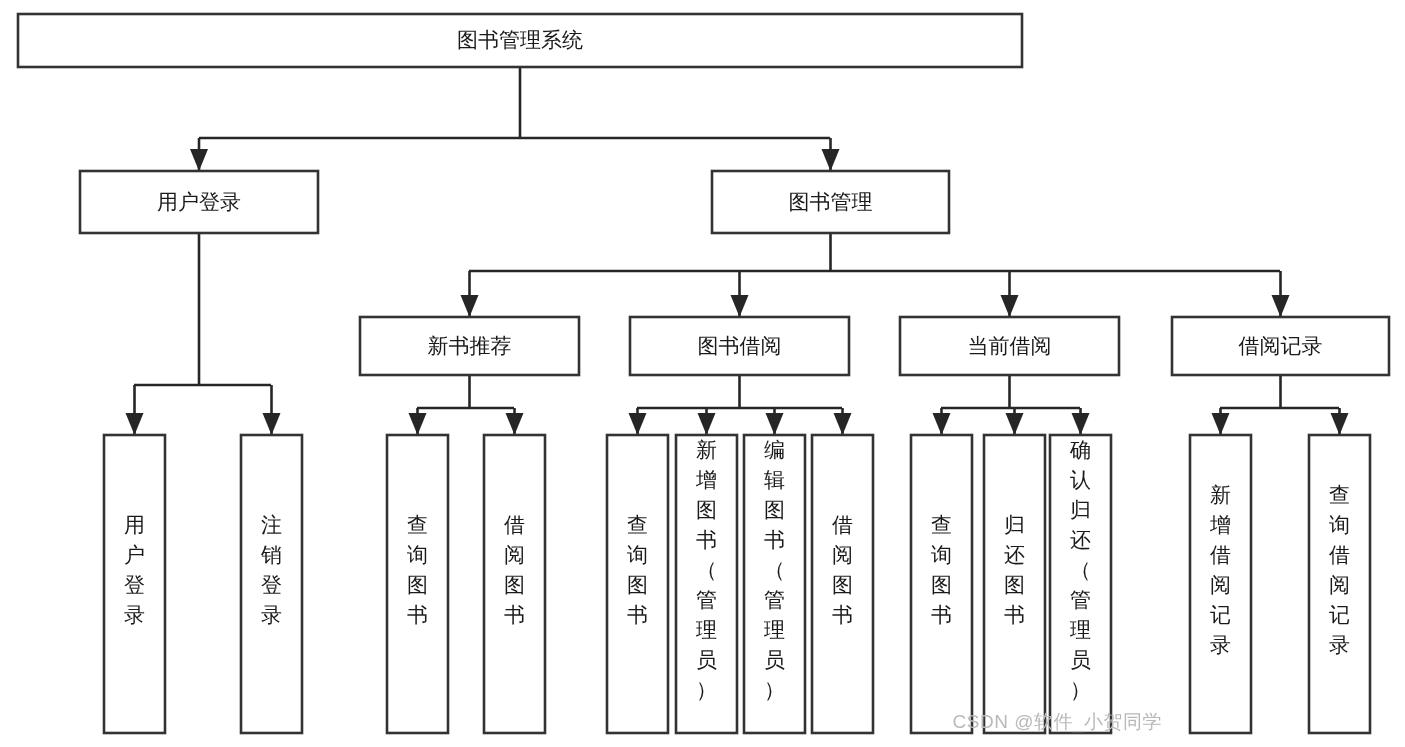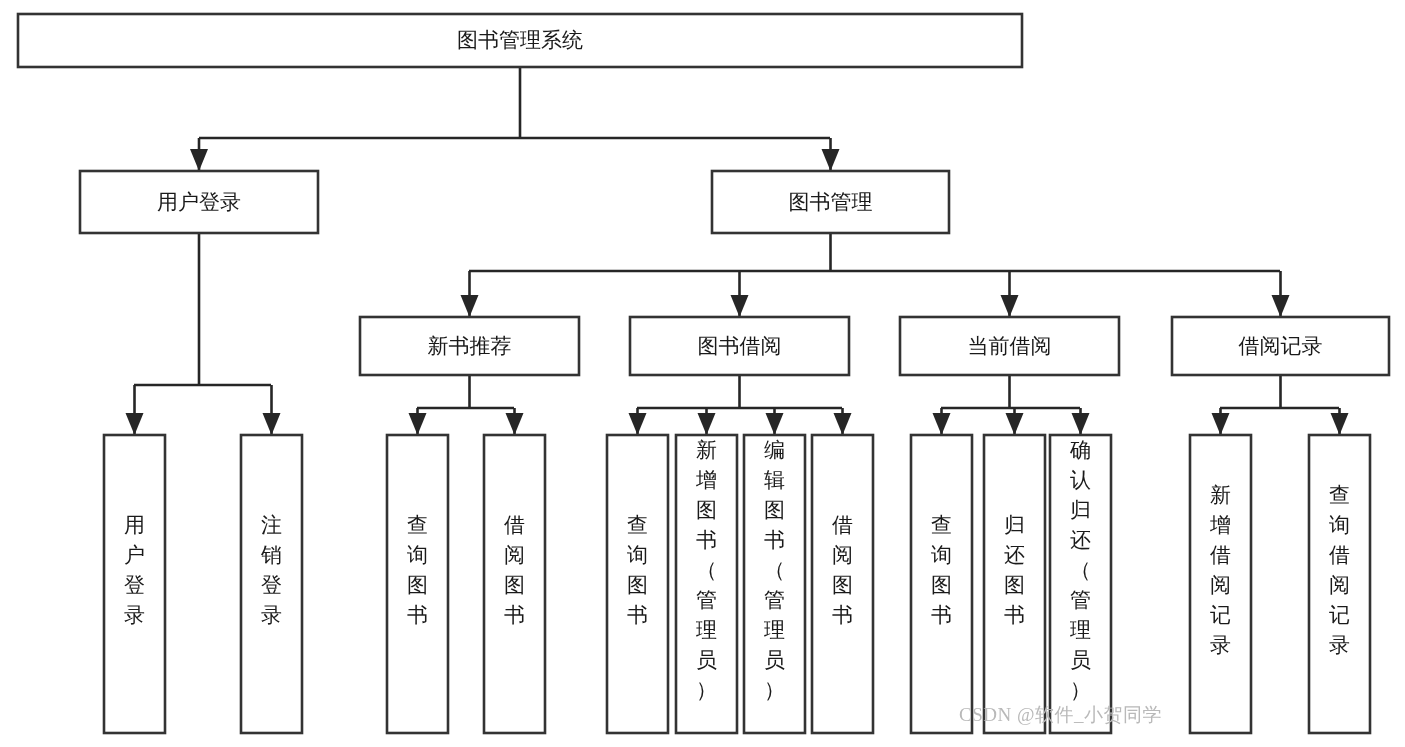--- a/index.html
+++ b/index.html
@@ -50,22 +50,22 @@
   }
   .node-label-v {
     font-family: "Liberation Sans", "DejaVu Sans", sans-serif;
     font-size: 21px;
     fill: #1a1a1a;
     text-anchor: middle;
   }
   .watermark {
     position: absolute;
     right: 8px;
-    bottom: 19px;
-    font-family: Liberation Serif, serif;
+    bottom: 12px;
+    font-family: Liberation Sans, sans-serif;
     font-size: 19px;
     color: #b9b9b9;
     white-space: nowrap;
     letter-spacing: 0.5px;
     pointer-events: none;
   }
 </style>
 </head>
 <body>
 

